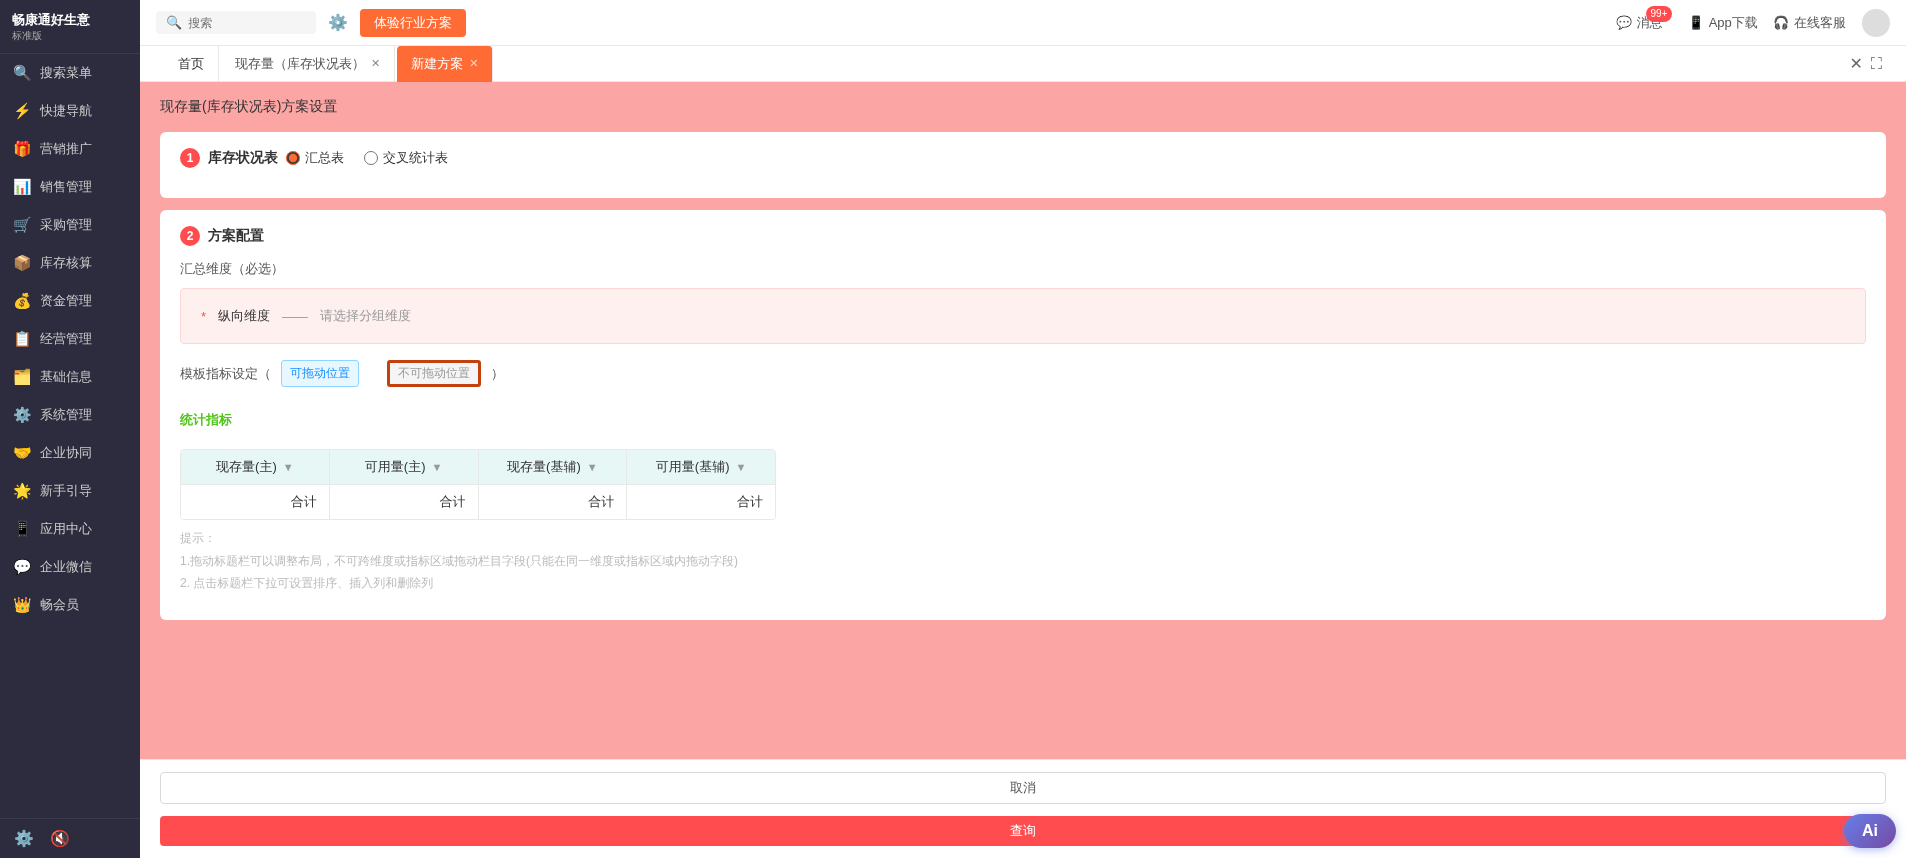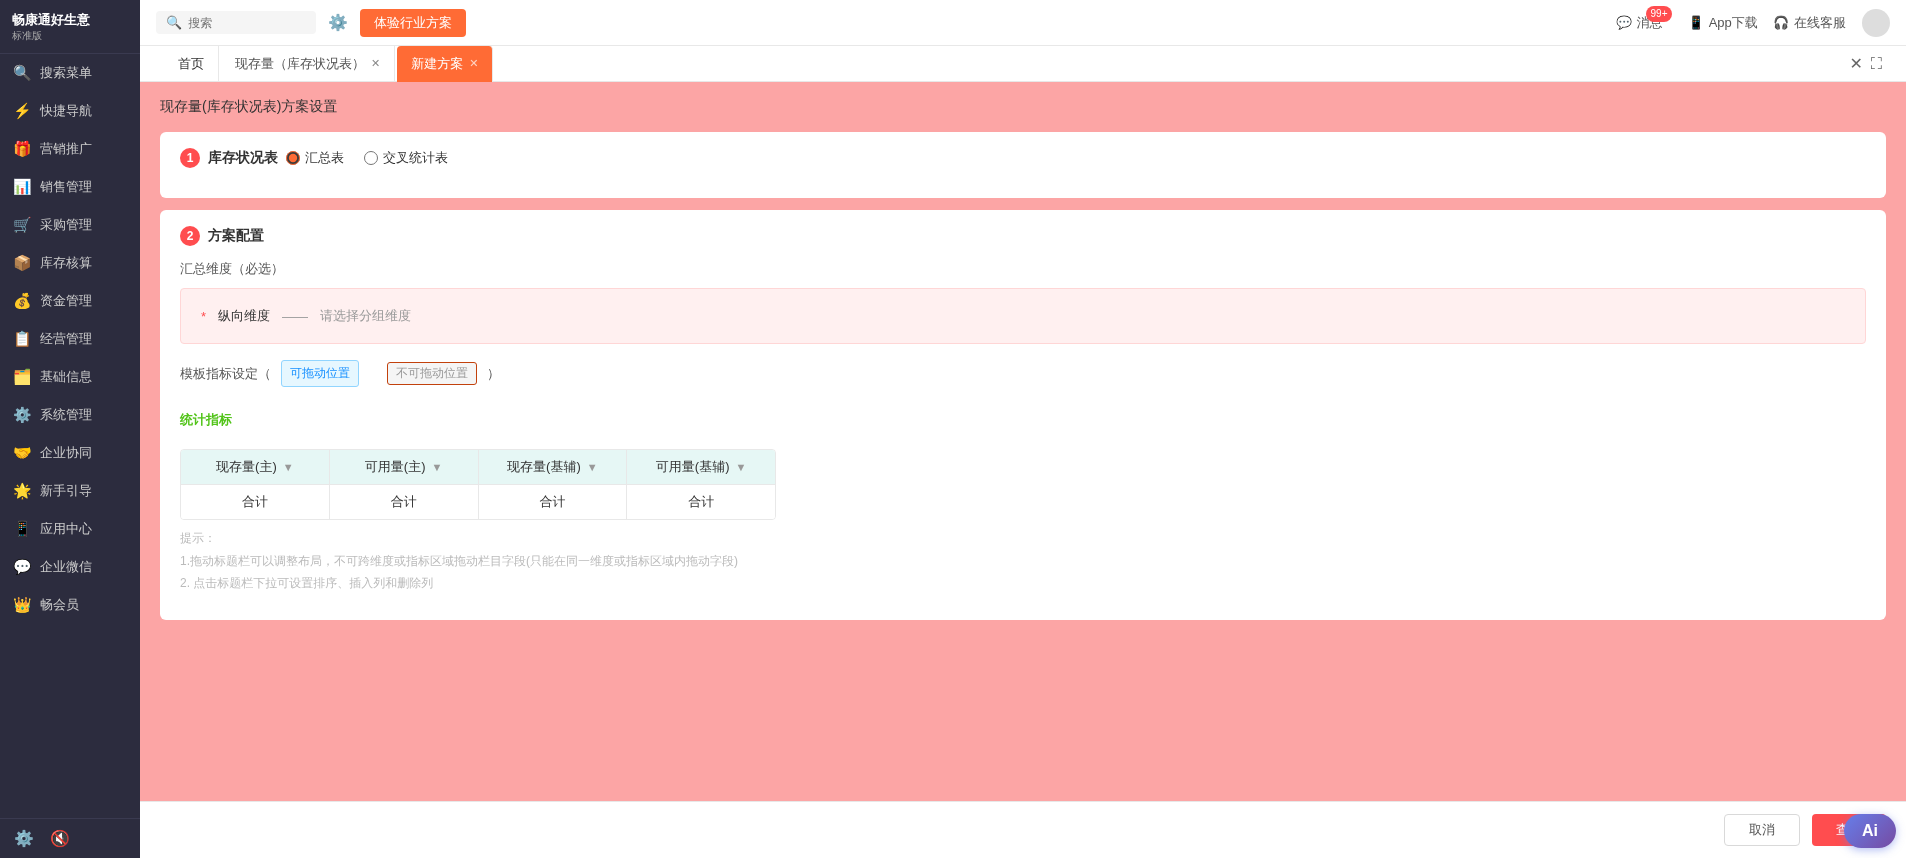--- a/index.html
+++ b/index.html
@@ -313,21 +313,21 @@
     .draggable-badge {
       background: #e6f7ff;
       border: 1px solid #91d5ff;
       color: #1890ff;
       border-radius: 3px;
       padding: 4px 8px;
       font-size: 12px;
     }
     .non-draggable-badge {
       background: #f5f5f5;
-      border: 1px solid #c2410c;
+      border: 3px solid #c2410c;
       color: #999;
       border-radius: 3px;
       padding: 2px 8px;
       font-size: 12px;
     }
 
     
     .stats-section-label {
       color: #52c41a;
       font-size: 13px;
@@ -362,21 +362,21 @@
     }
     .stats-col-header .chevron {
       color: #999;
       font-size: 11px;
     }
     .stats-col-body {
       padding: 8px 12px;
       font-size: 13px;
       color: #333;
       background: #fff;
-      text-align: center;
+      text-align: right;
     }
 
     
     .tips-section {
       padding: 10px 0;
     }
     .tips-title {
       font-size: 12px;
       color: #bbb;
       margin-bottom: 4px;
@@ -405,20 +405,21 @@
 
     
     .footer-actions {
       display: flex;
       justify-content: flex-end;
       gap: 12px;
       padding: 12px 20px;
       background: #fff;
       border-top: 1px solid #e8e8e8;
       flex-shrink: 0;
+      flex-direction: column;
     }
     .btn-cancel {
       border: 1px solid #d9d9d9;
       background: #fff;
       color: #555;
       border-radius: 4px;
       padding: 6px 24px;
       font-size: 13px;
       cursor: pointer;
     }

